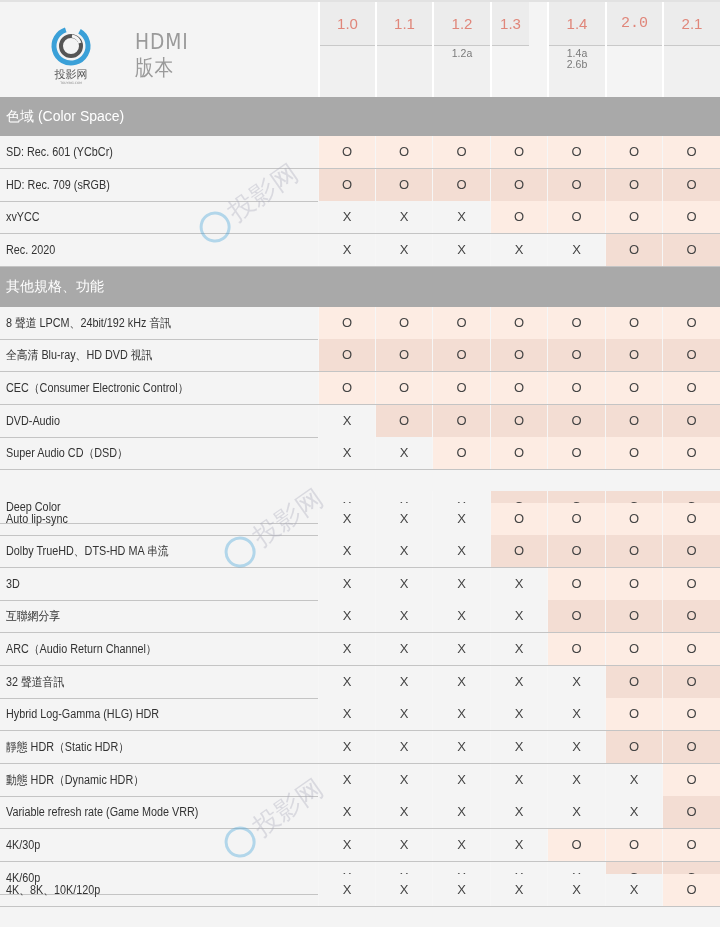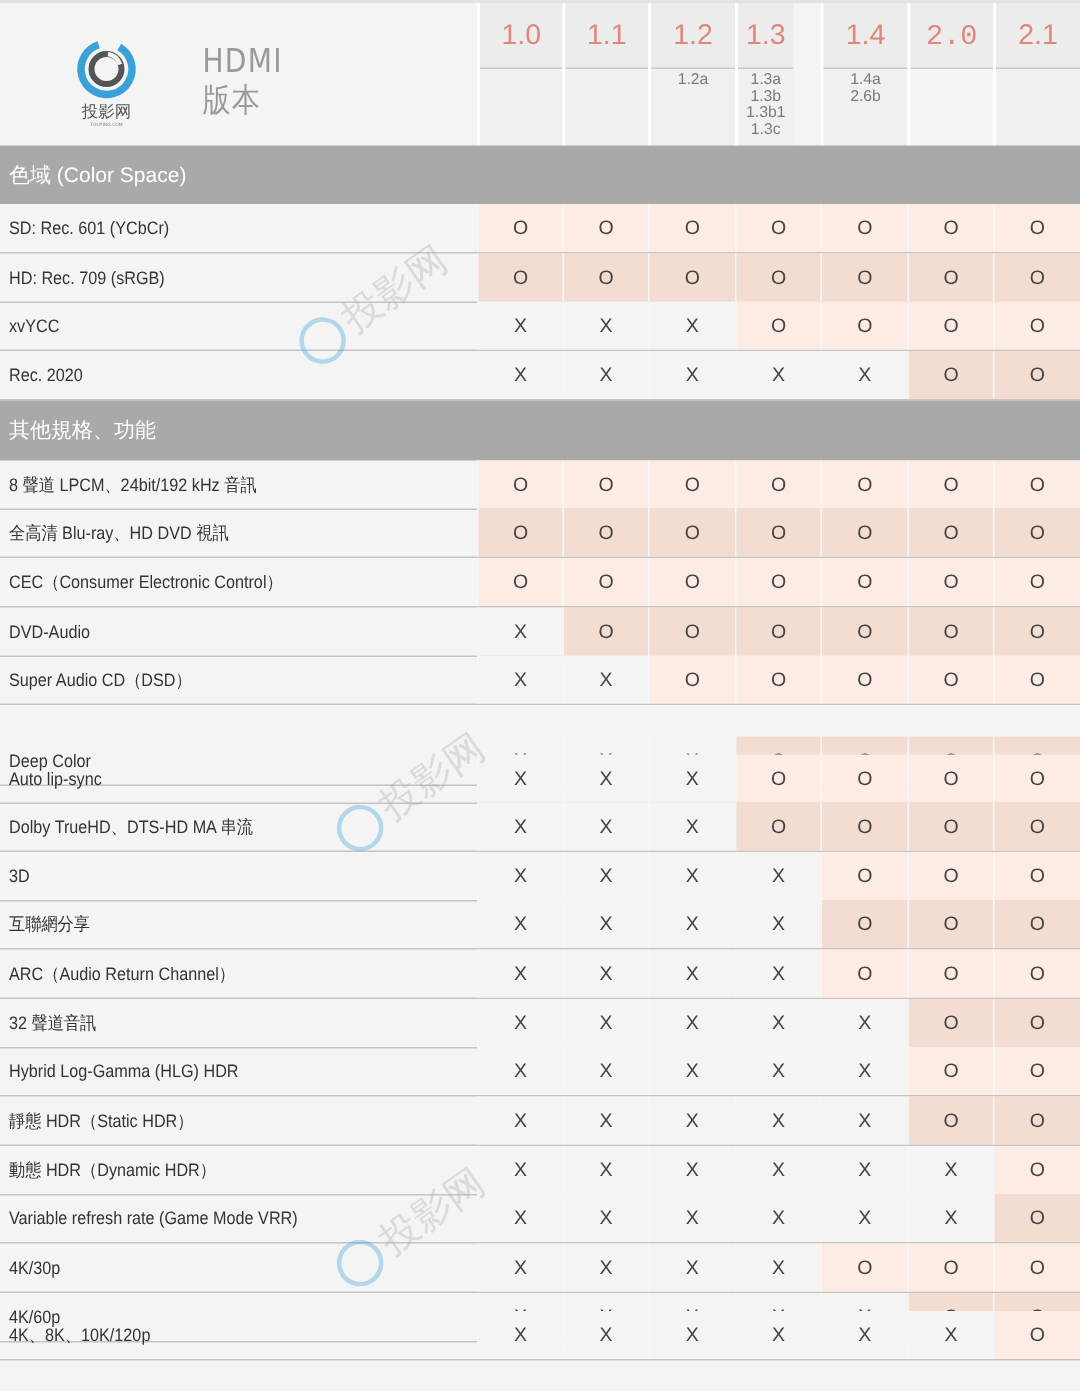--- a/index.html
+++ b/index.html
@@ -1,21 +1,21 @@
 <!DOCTYPE html>
 <html><head>
 <meta charset="utf-8">
 <style>
   html,body{margin:0;padding:0;}
   body{width:720px;height:927px;background:#f4f4f4;font-family:"Liberation Sans Narrow","Liberation Sans",sans-serif;overflow:hidden;position:relative;}
   .hdr{position:absolute;left:0;top:0;width:720px;height:97px;background:#f4f4f4;border-top:2px solid #e2e2e2;box-sizing:border-box;}
   .logo{position:absolute;left:48px;top:24px;width:46px;height:62px;}
   .hdmi-title{position:absolute;left:135px;top:27px;color:#9a9a9a;font-size:22px;line-height:26px;font-family:"DejaVu Sans",sans-serif;font-weight:normal;letter-spacing:1px;transform:scaleX(0.85);transform-origin:left top;}
   .vcol{position:absolute;top:0;height:97px;border-left:2px solid #ffffff;box-sizing:border-box;}
-  .vhead{height:43px;background:#ececec;border-bottom:1px solid #c9c9c9;display:flex;align-items:center;justify-content:center;color:#e0867a;font-size:19px;}
+  .vhead{height:43px;background:#ececec;border-bottom:1px solid #c9c9c9;display:flex;align-items:center;justify-content:center;color:#e0867a;font-size:15px;}
   .vsub{padding-top:2px;text-align:center;color:#7a7a7a;font-size:10.5px;line-height:11px;background:#f0f0f0;height:53px;}
   .section{position:absolute;left:0;width:720px;background:#a9a9a9;color:#ffffff;font-size:14px;display:flex;align-items:center;padding-left:6px;box-sizing:border-box;}
   .row{position:absolute;left:0;width:720px;height:33px;border-bottom:1px solid #c4c4c4;box-sizing:border-box;}
   .row .lbl{position:absolute;left:6px;top:0;height:32px;line-height:32px;font-size:12px;color:#333;transform:scaleX(0.9);transform-origin:left center;white-space:nowrap;}
   .cell{position:absolute;top:0;height:32px;line-height:32px;text-align:center;font-size:13px;color:#444;border-left:1px solid #f6f6f6;box-sizing:border-box;}
   .c-x{background:#f4f4f4;}
   .c-l{background:#fdece3;}
   .c-d{background:#f3ddd3;}
   .wm{position:absolute;pointer-events:none;opacity:0.35;}
 </style>
@@ -44,26 +44,20 @@
         <div class="vsub"></div>
       </div>
       <div class="vcol" style="left: 432px; width: 58px;">
         <div class="vhead">1.2</div>
         <div class="vsub">
           <div>1.2a</div>
         </div>
       </div>
       <div class="vcol" style="left: 490px; width: 39px;">
         <div class="vhead">1.3</div>
-        <div class="vsub">
-          <div>1.3a</div>
-          <div>1.3b</div>
-          <div>1.3b1</div>
-          <div>1.3c</div>
-        </div>
       </div>
       <div class="vcol" style="left: 547px; width: 58px;">
         <div class="vhead">1.4</div>
         <div class="vsub">
           <div>1.4a</div>
           <div>2.6b</div>
         </div>
       </div>
       <div class="vcol" style="left: 605px; width: 57px; font-family: Liberation Mono, monospace;">
         <div class="vhead">2.0</div>

